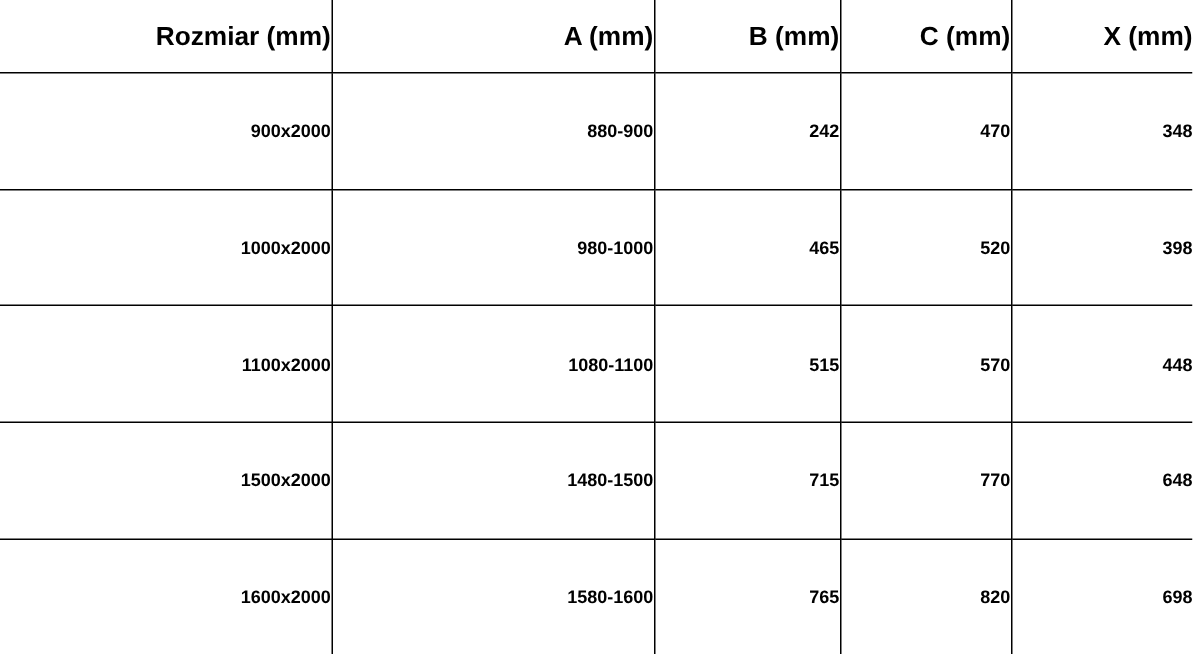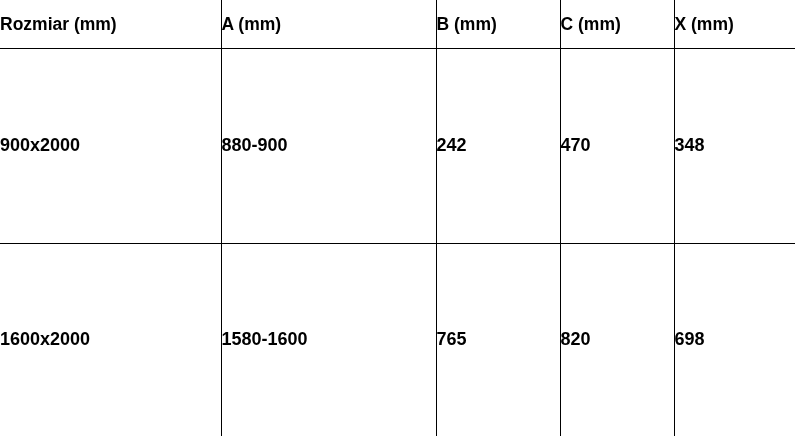--- a/index.html
+++ b/index.html
@@ -15,34 +15,34 @@
   }
   #spec-table {
     width: 795px;
     height: 436px;
     border-collapse: collapse;
     table-layout: fixed;
   }
   #spec-table th,
   #spec-table td {
     border: 1px solid #000000;
-    text-align: left;
+    text-align: right;
     vertical-align: middle;
     font-weight: bold;
     font-size: 17px;
     padding: 0;
     white-space: nowrap;
   }
   #spec-table thead th {
     font-size: 17.5px;
     height: 48px;
   }
   #spec-table tbody td {
     height: 48px;
-    font-size: 18px;
+    font-size: 12px;
   }
   
   col.c0 { width: 221px; }
   col.c1 { width: 215px; }
   col.c2 { width: 124px; }
   col.c3 { width: 114px; }
   col.c4 { width: 121px; }
   
   #spec-table tr > *:first-child { border-left: none; }
   #spec-table tr > *:last-child { border-right: none; }
@@ -71,20 +71,41 @@
   </thead>
   <tbody>
     <tr>
       <td>900x2000</td>
       <td>880-900</td>
       <td>242</td>
       <td>470</td>
       <td>348</td>
     </tr>
     <tr>
+      <td>1000x2000</td>
+      <td>980-1000</td>
+      <td>465</td>
+      <td>520</td>
+      <td>398</td>
+    </tr>
+    <tr>
+      <td>1100x2000</td>
+      <td>1080-1100</td>
+      <td>515</td>
+      <td>570</td>
+      <td>448</td>
+    </tr>
+    <tr>
+      <td>1500x2000</td>
+      <td>1480-1500</td>
+      <td>715</td>
+      <td>770</td>
+      <td>648</td>
+    </tr>
+    <tr>
       <td>1600x2000</td>
       <td>1580-1600</td>
       <td>765</td>
       <td>820</td>
       <td>698</td>
     </tr>
   </tbody>
 </table>
 
 </body></html>

